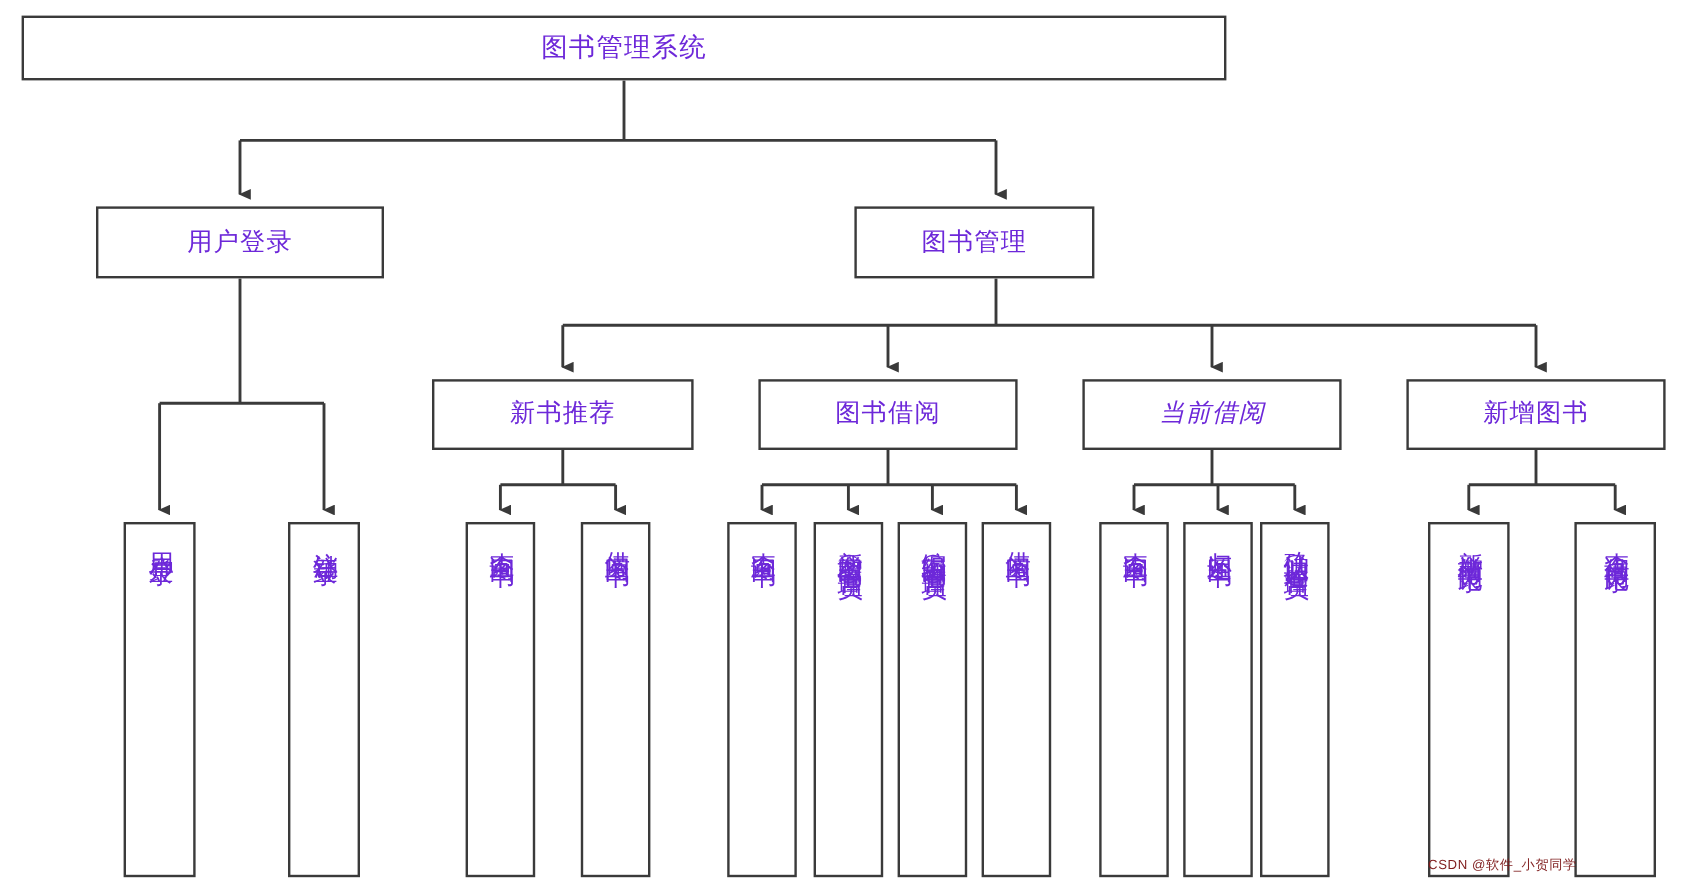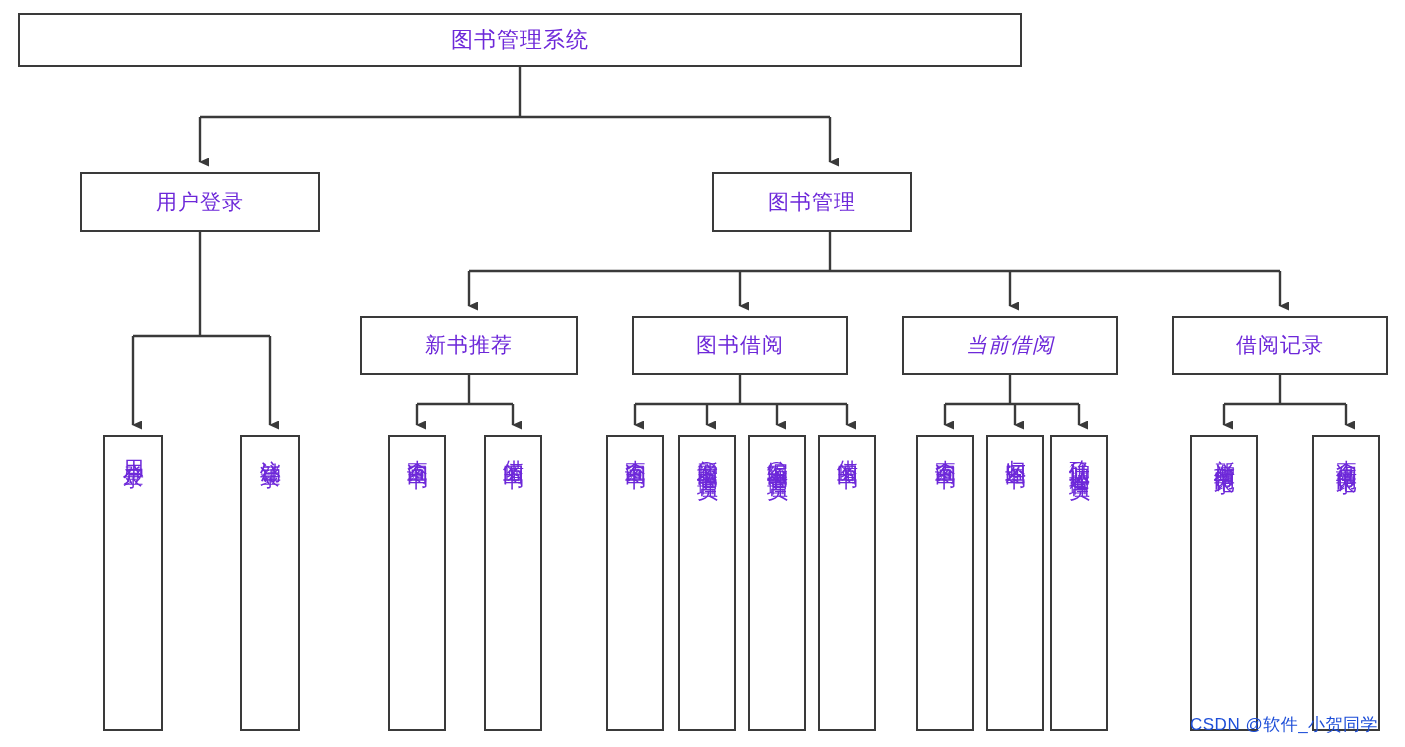--- a/index.html
+++ b/index.html
@@ -54,22 +54,22 @@
     writing-mode: vertical-rl;
     text-orientation: upright;
     letter-spacing: 3px;
     white-space: nowrap;
     font-size: 21px;
   }
   #watermark {
     position: absolute;
     left: 1190px;
     top: 713px;
-    font-size: 17px;
-    color: #1d4ed8;
+    font-size: 11px;
+    color: #7f1d1d;
     white-space: nowrap;
     z-index: 5;
     letter-spacing: 0.5px;
   }
 </style>
 </head>
 <body>
 
 <div id="diagram-root">
 
@@ -129,21 +129,21 @@
       <div class="node level3" style="left: 360px; top: 316px; width: 218px; height: 59px;">
         <span class="node-label">新书推荐</span>
       </div>
       <div class="node level3" style="left: 632px; top: 316px; width: 216px; height: 59px;">
         <span class="node-label">图书借阅</span>
       </div>
       <div class="node level3" style="left: 902px; top: 316px; width: 216px; height: 59px; font-style: italic;">
         <span class="node-label">当前借阅</span>
       </div>
       <div class="node level3" style="left: 1172px; top: 316px; width: 216px; height: 59px;">
-        <span class="node-label">借阅记录</span>
+        <span class="node-label">新增图书</span>
       </div>
       <div class="node leaf vertical" style="left: 103px; top: 435px; width: 60px; height: 296px;">
         <span class="node-label">用户登录</span>
       </div>
       <div class="node leaf vertical" style="left: 240px; top: 435px; width: 60px; height: 296px;">
         <span class="node-label">注销登录</span>
       </div>
       <div class="node leaf vertical" style="left: 388px; top: 435px; width: 58px; height: 296px;">
         <span class="node-label">查询图书</span>
       </div>

